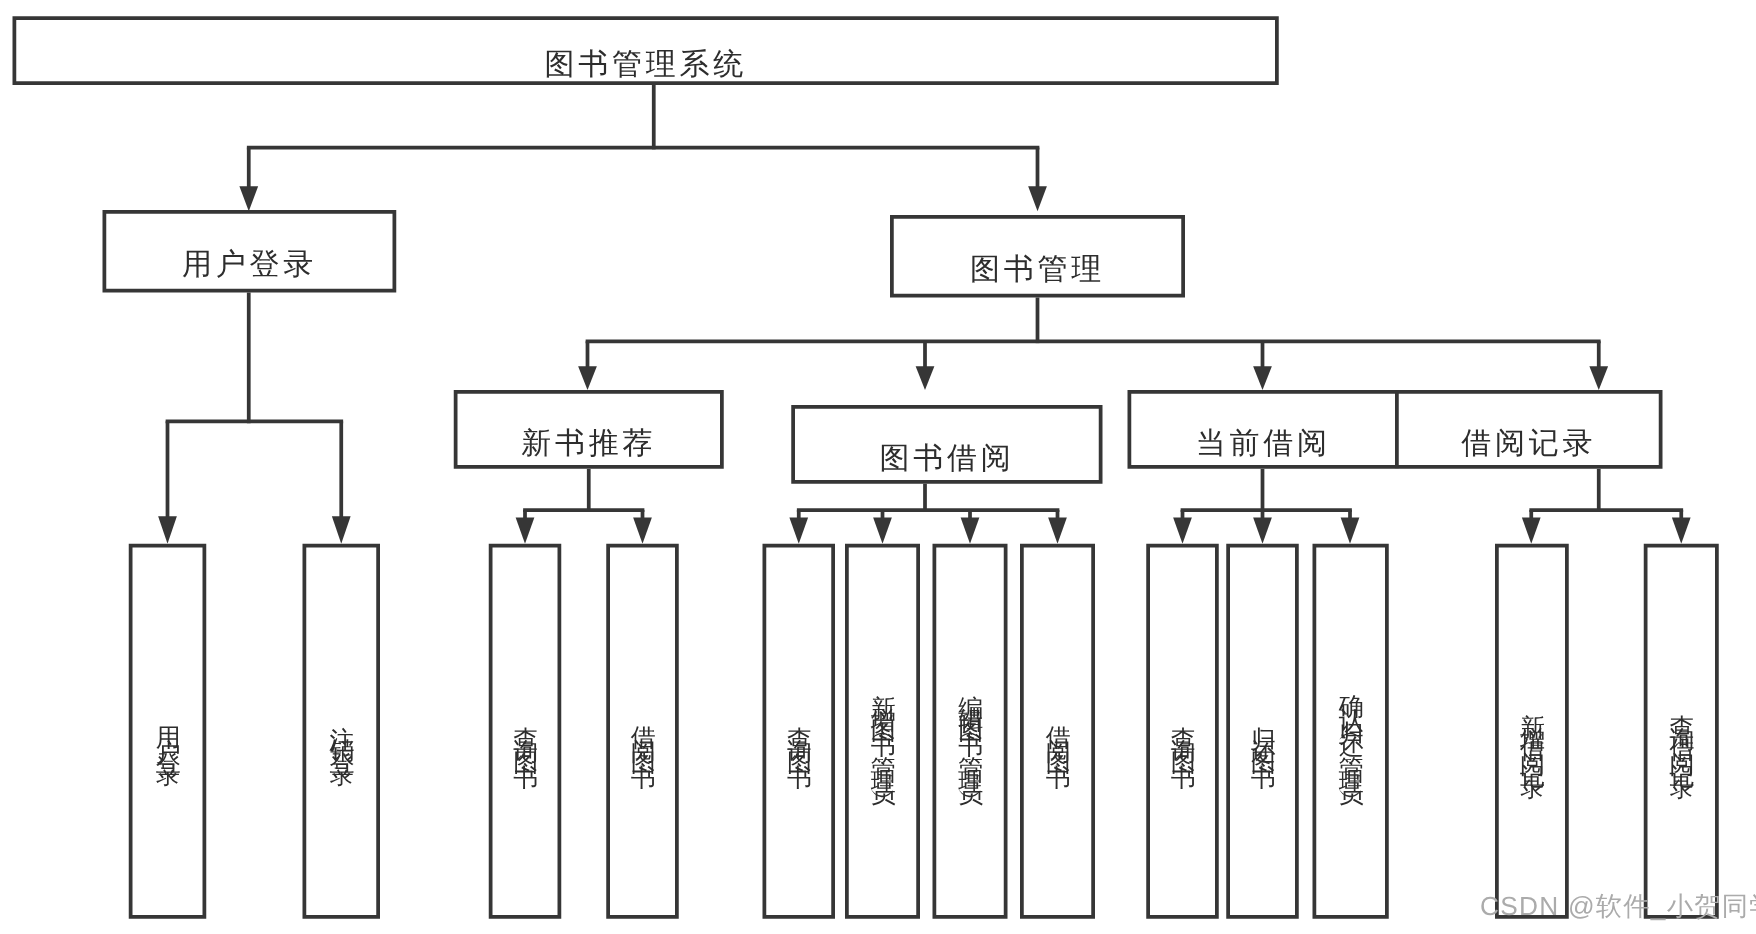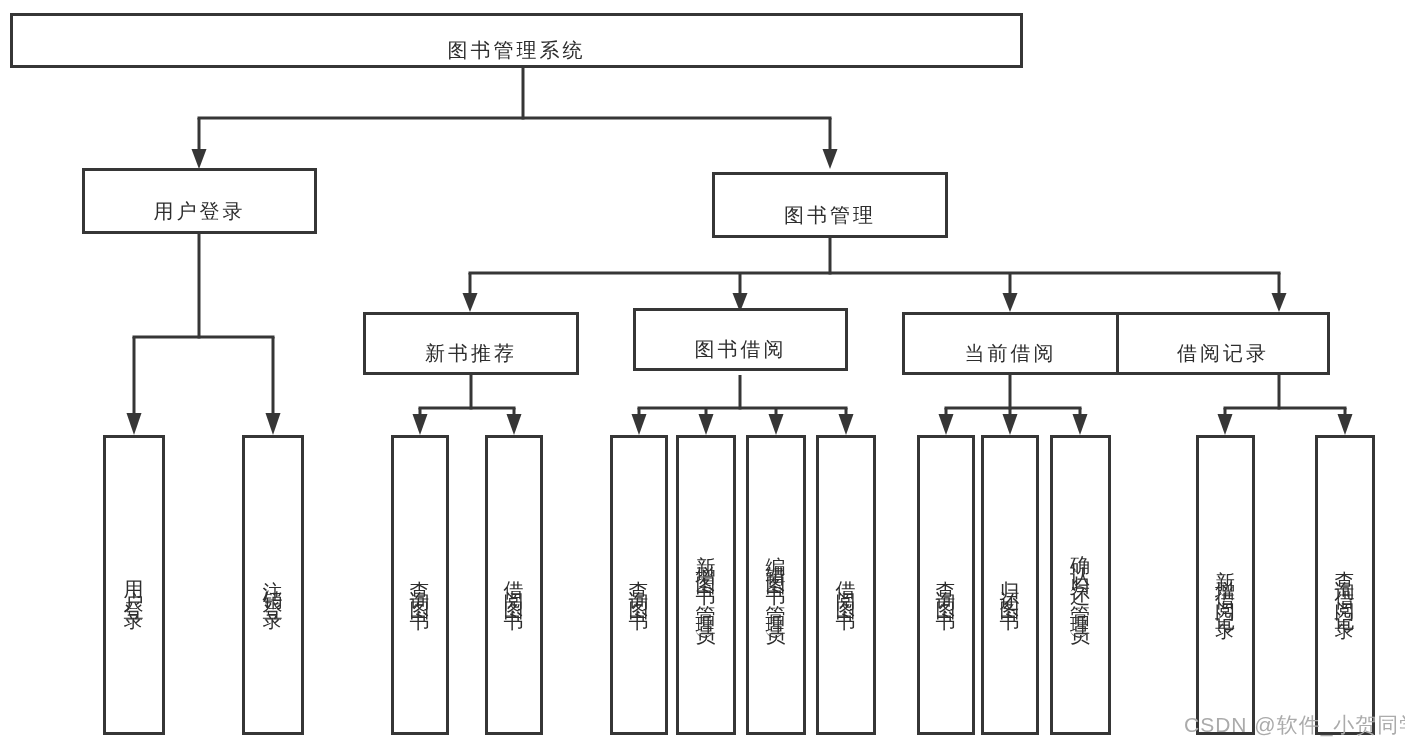--- a/index.html
+++ b/index.html
@@ -24,21 +24,21 @@
     position: absolute;
     background: #ffffff;
     border: 3px solid #363636;
     display: flex;
     align-items: center;
     justify-content: center;
     z-index: 2;
     color: #2d2d2d;
   }
   .hbox span {
-    font-size: 20px;
+    font-size: 24px;
     letter-spacing: 3px;
     white-space: nowrap;
     margin-top: 20px;
   }
   .vbox span {
     writing-mode: vertical-rl;
     text-orientation: mixed;
     font-size: 20px;
     letter-spacing: 10px;
     line-height: 1;
@@ -142,21 +142,21 @@
   <div class="node hbox" style="left:82px; top:168px; width:235px; height:66px;">
     <span>用户登录</span>
   </div>
   <div class="node hbox" style="left:712px; top:172px; width:236px; height:66px;">
     <span>图书管理</span>
   </div>
 
   <div class="node hbox" style="left:363px; top:312px; width:216px; height:63px;font-family:Liberation Mono, monospace;">
     <span>新书推荐</span>
   </div>
-  <div class="node hbox" style="left:633px; top:308px; width:215px; height:63px;">
+  <div class="node hbox" style="left:633px; top:324px; width:249px; height:63px;">
     <span>图书借阅</span>
   </div>
   <div class="node hbox" style="left:902px; top:312px; width:217px; height:63px;text-align:right;">
     <span>当前借阅</span>
   </div>
   <div class="node hbox" style="left:1116px; top:312px; width:214px; height:63px;">
     <span>借阅记录</span>
   </div>
 
   <div class="node vbox" style="left:103px; top:435px; width:62px; height:300px;">

